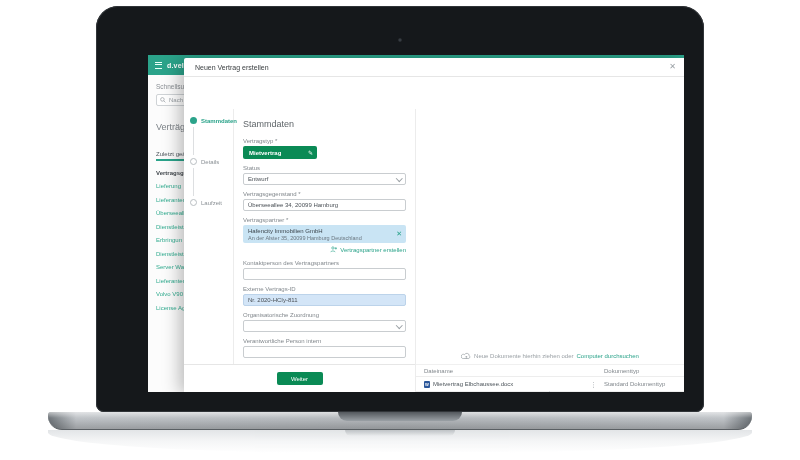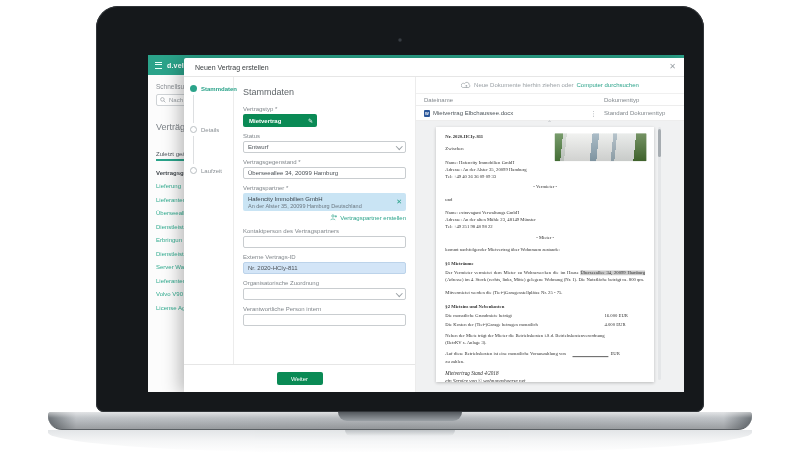--- a/index.html
+++ b/index.html
@@ -49,21 +49,21 @@
   .bg-col{font-size:6px;color:#41474c;font-weight:bold;margin:9px 0 7px;white-space:nowrap;}
   .bg-item{font-size:6px;color:#33ac90;margin-bottom:7.5px;white-space:nowrap;}
 
   
   .modal{position:absolute;left:36px;top:3px;right:0;bottom:0;background:#fff;border-radius:2px 0 0 0;
     box-shadow:-4px 2px 18px rgba(0,0,0,.28);display:flex;flex-direction:column;z-index:10;}
   .mhead{height:18px;border-bottom:1px solid #e6e6e6;display:flex;align-items:center;
     padding:0 8px 0 11px;flex:none;}
   .mtitle{font-size:7px;color:#3c4043;}
   .mclose{margin-left:auto;font-size:8px;color:#9aa0a5;cursor:pointer;line-height:8px;}
-  .mbody{flex:1;display:flex;min-height:0;}
+  .mbody{flex:1;display:flex;min-height:0;align-items:flex-end;}
   .leftwrap{width:231px;flex:none;display:flex;flex-direction:column;border-right:1px solid #ececec;}
   .cols{flex:1;display:flex;min-height:0;}
 
   
   .stepper{width:50px;flex:none;border-right:1px solid #ececec;padding:8px 0 0 6px;box-sizing:border-box;}
   .step{display:flex;align-items:center;gap:4px;}
   .dot{width:7px;height:7px;border-radius:50%;box-sizing:border-box;flex:none;}
   .dot.on{background:#2ba38a;}
   .dot.off{background:#fff;border:1px solid #b9bec2;}
   .slabel{font-size:6px;color:#8a9095;white-space:nowrap;}

